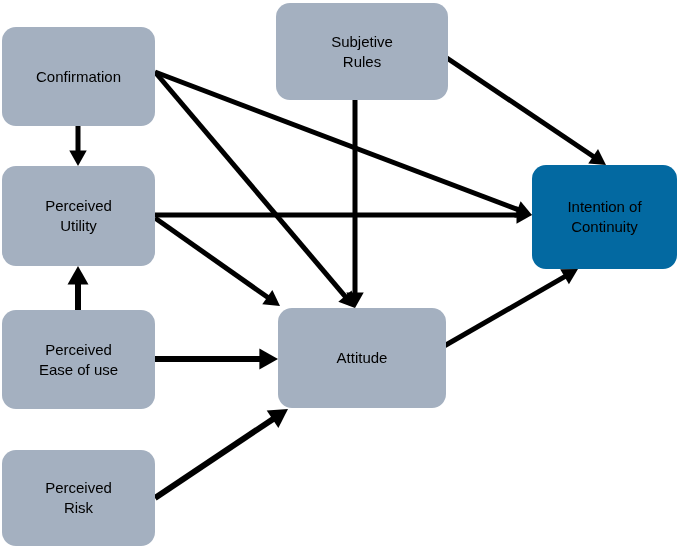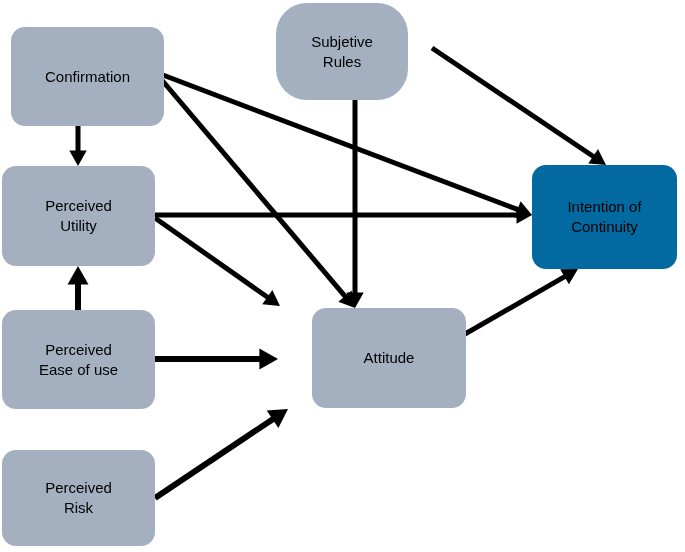--- a/index.html
+++ b/index.html
@@ -94,26 +94,26 @@
       <g>
         <line class="edge-path" x1="155" y1="498" x2="273.53907412381875" y2="418.67686017278294" stroke="#000000" stroke-width="6"></line>
         <polygon class="arrow-head" points="288,409 278.38125347800286,428.0706506272221 266.7022843039545,410.61780905252067" fill="#000000"></polygon>
       </g>
       <g>
         <line class="edge-path" x1="432" y1="353" x2="565.6050745888441" y2="276.1313269488842" stroke="#000000" stroke-width="5"></line>
         <polygon class="arrow-head" points="578,269 568.9285151699174,284.31406748638597 560.2013668058984,269.1454524727336" fill="#000000"></polygon>
       </g>
     </svg>
   <div id="node-layer">
-      <div class="node" style="left: 11px; top: 27px; width: 153px; height: 99px; background: rgb(164, 176, 192);">Confirmation</div>
-      <div class="node" style="left: 276px; top: 3px; width: 132px; height: 97px; background: rgb(164, 176, 192); border-radius: 31px;">Subjetive
+      <div class="node" style="left: 2px; top: 27px; width: 153px; height: 99px; background: rgb(164, 176, 192);">Confirmation</div>
+      <div class="node" style="left: 276px; top: 3px; width: 172px; height: 97px; background: rgb(164, 176, 192);">Subjetive
 Rules</div>
       <div class="node" style="left: 2px; top: 166px; width: 153px; height: 100px; background: rgb(164, 176, 192);">Perceived
 Utility</div>
       <div class="node" style="left: 532px; top: 165px; width: 145px; height: 104px; background: #0369a1;">Intention of
 Continuity</div>
       <div class="node" style="left: 2px; top: 310px; width: 153px; height: 99px; background: rgb(164, 176, 192);">Perceived
 Ease of use</div>
-      <div class="node" style="left: 278px; top: 308px; width: 154px; height: 100px; background: rgb(164, 176, 192); margin-left: 34px;">Attitude</div>
+      <div class="node" style="left: 278px; top: 308px; width: 168px; height: 100px; background: rgb(164, 176, 192);">Attitude</div>
       <div class="node" style="left: 2px; top: 450px; width: 153px; height: 96px; background: rgb(164, 176, 192);">Perceived
 Risk</div>
     </div>
 </div>
 
 </body></html>

